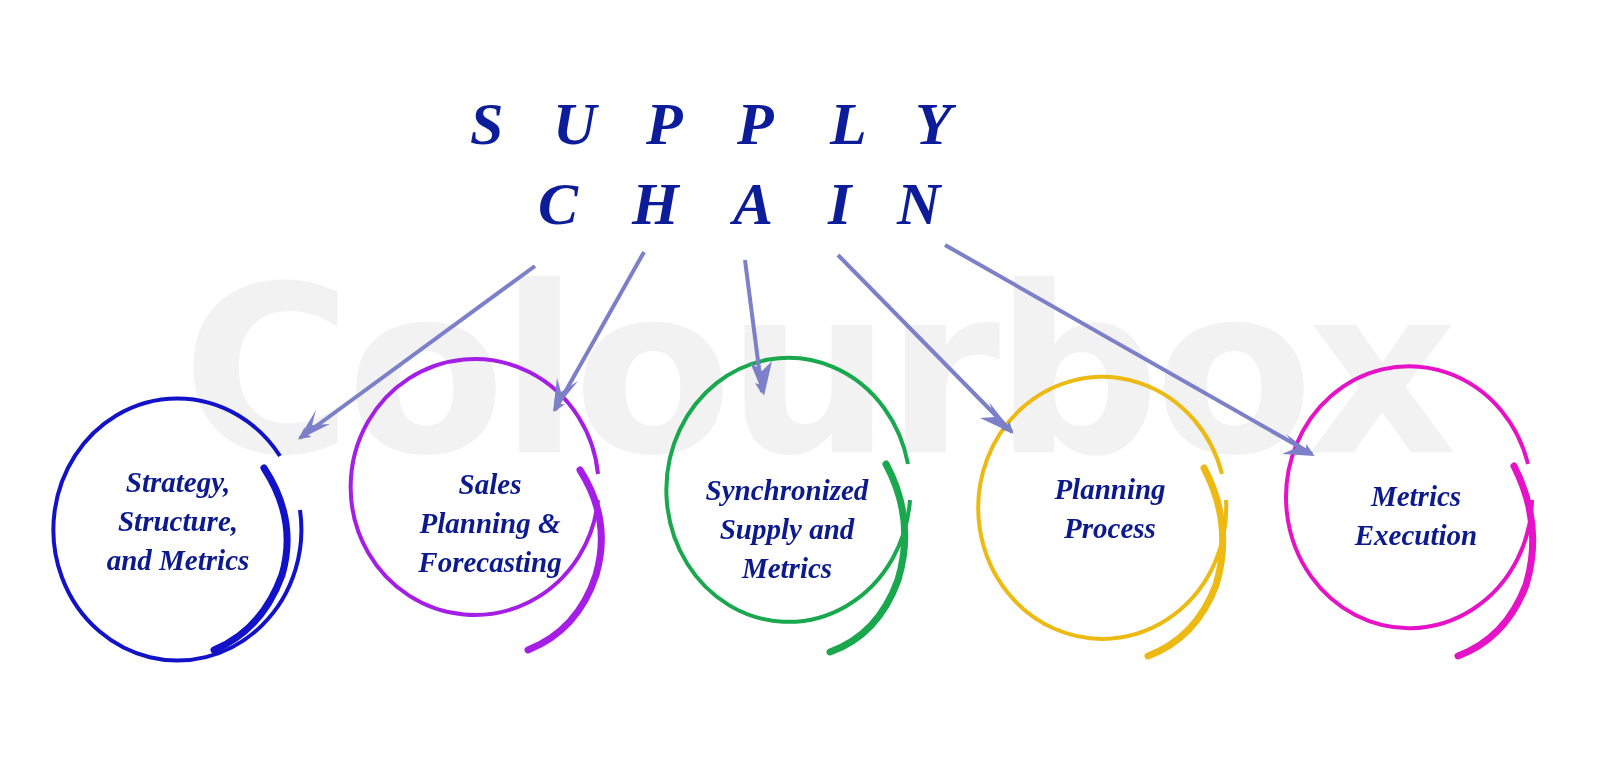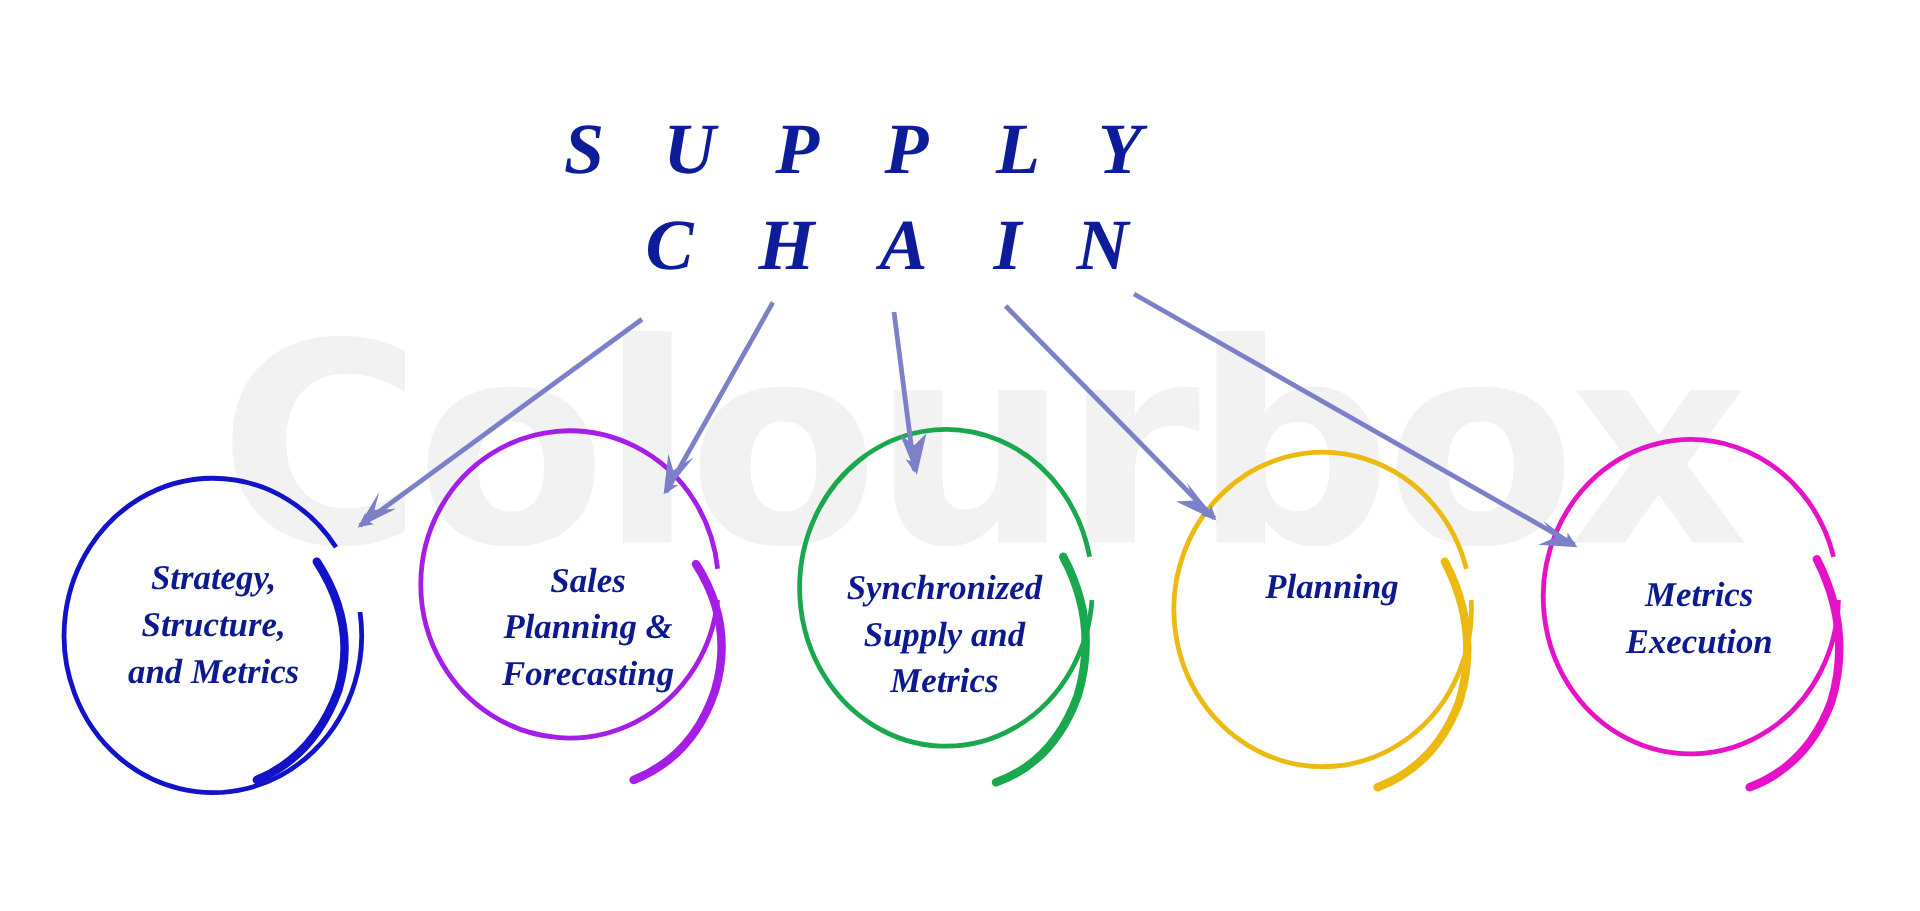--- a/index.html
+++ b/index.html
@@ -97,17 +97,18 @@
   <div>Planning &amp;</div>
   <div>Forecasting</div>
 </div>
 <div class="label" style="left:667px; top:471px;">
   <div>Synchronized</div>
   <div>Supply and</div>
   <div>Metrics</div>
 </div>
 <div class="label" style="left:990px; top:470px;">
   <div>Planning</div>
+  <div>Process</div>
 </div>
 <div class="label" style="left:1296px; top:477px;">
   <div>Metrics</div>
   <div>Execution</div>
 </div>
 
 </body></html>

